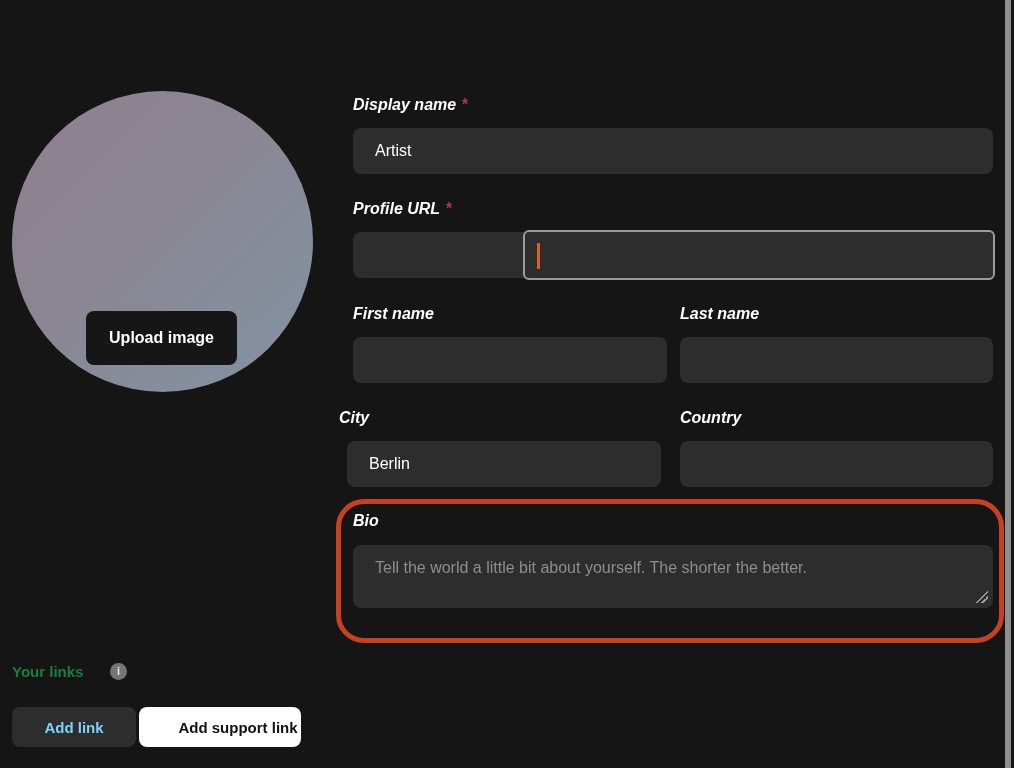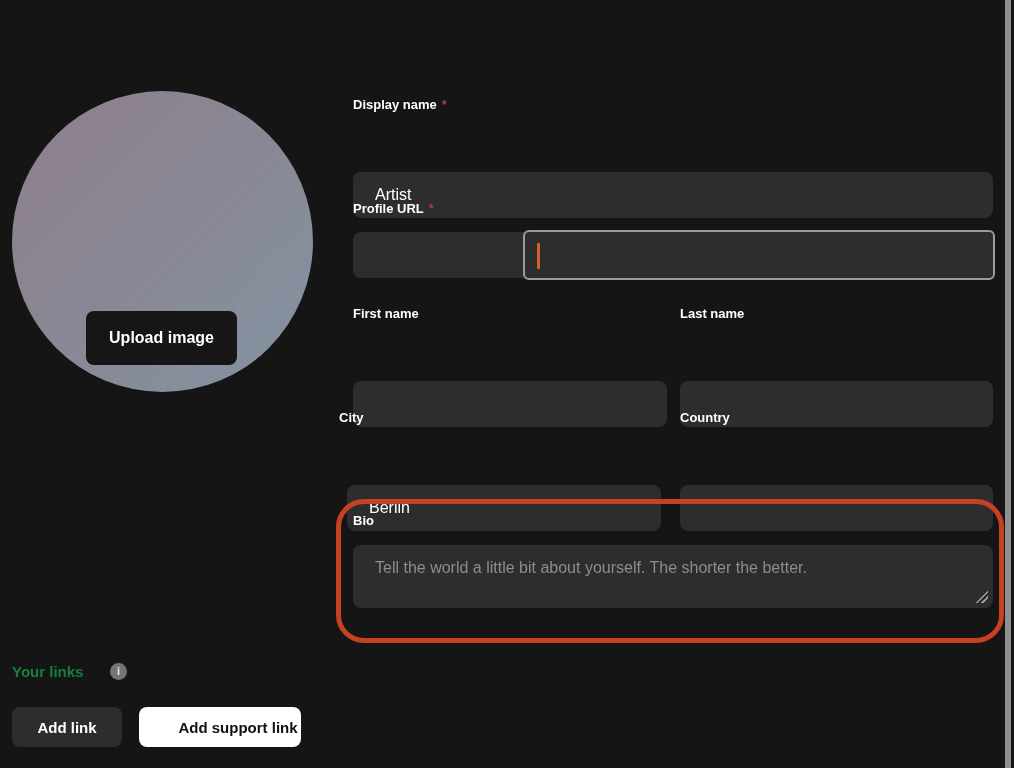--- a/index.html
+++ b/index.html
@@ -10,26 +10,26 @@
 
   .page-title { position:absolute; left:11px; top:26px; color:#ffffff; font-size:27px; font-weight:700; letter-spacing:-0.3px; }
 
   
   .avatar { position:absolute; left:12px; top:91px; width:301px; height:301px; border-radius:50%;
             background:linear-gradient(135deg, #8e7f8d 0%, #8a8794 50%, #8294a3 100%); }
   .upload-btn { position:absolute; left:86px; top:311px; width:151px; height:54px; background:#161616;
                 color:#ffffff; font-family:inherit; font-size:16px; font-weight:700; border:none; border-radius:8px; cursor:pointer; }
 
   
-  .label { position:absolute; color:#ffffff; font-size:13px; font-weight:700; line-height:18px; }
+  .label { position:absolute; color:#ffffff; font-size:16px; font-weight:700; line-height:18px;font-style:italic; }
   .req { color:#ab3a4e; margin-left:5px; }
 
   
   .field { position:absolute; height:46px; background:#2d2d2d; border:none; border-radius:8px;
-           color:#ffffff; font-family:inherit; font-size:16px; padding:0 22px;margin-top:44px; }
+           color:#ffffff; font-family:inherit; font-size:16px; padding:0 22px; }
   .field::placeholder { color:#8d8d8d; }
 
   
   .url-field { position:absolute; left:353px; top:232px; width:640px; height:46px; background:#2d2d2d; border-radius:8px; }
   .url-prefix { position:absolute; left:22px; top:0; height:46px; line-height:46px; color:#8d8d8d; font-size:16px; }
   .url-input { position:absolute; left:170px; top:-2px; width:472px; height:50px; background:#2d2d2d;
                border:2px solid #9b9b9b; border-radius:6px; }
   .caret { position:absolute; left:12px; top:11px; width:3px; height:26px; background:#d85c2c; }
 
   
@@ -44,21 +44,21 @@
   .annotation { position:absolute; left:336px; top:499px; width:668px; height:144px;
                 border:5px solid #c64122; border-radius:28px; pointer-events:none; }
 
   
   .links-label { position:absolute; left:12px; top:663px; color:#15803d; font-size:15px; font-weight:700; }
   .info-icon { position:absolute; left:110px; top:663px; width:17px; height:17px; border-radius:50%;
                background:#757575; color:#e8e8e8; font-size:11px; font-weight:700; text-align:center; line-height:17px; cursor:pointer; }
 
   .btn { position:absolute; top:707px; height:40px; border:none; border-radius:8px; font-family:inherit;
          font-size:15px; font-weight:700; cursor:pointer; }
-  .btn-dark { left:12px; width:110px; background:#2d2d2d; color:#ffffff; }
+  .btn-dark { left:12px; width:124px; background:#2d2d2d; color:#7dd3fc; }
   .btn-light { left:139px; width:162px; background:#ffffff; color:#111111;padding-left:36px; }
 
   .scrollbar { position:absolute; left:1005px; top:0; width:6px; height:768px; background:#8f8f8f; }
 </style>
 </head>
 <body>
 
 <div class="screen">
 
 

